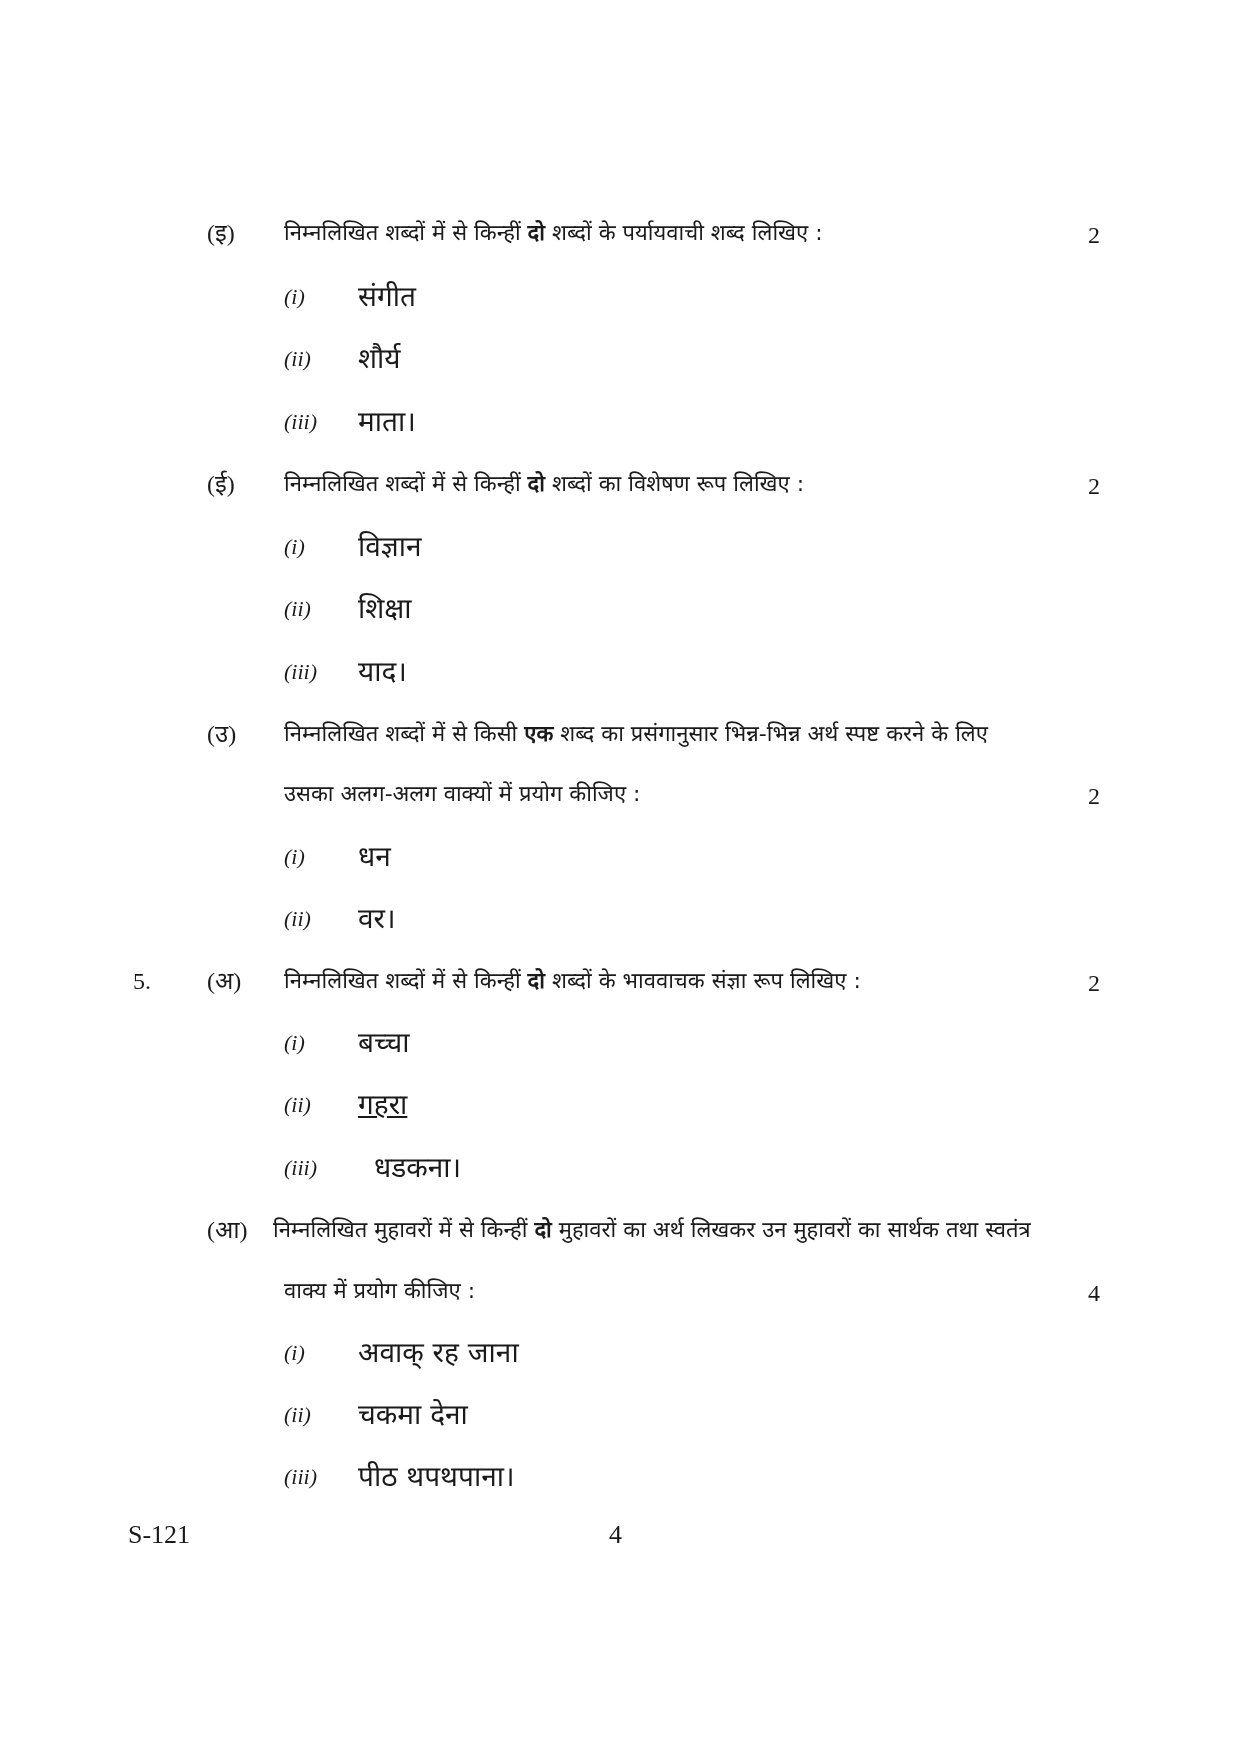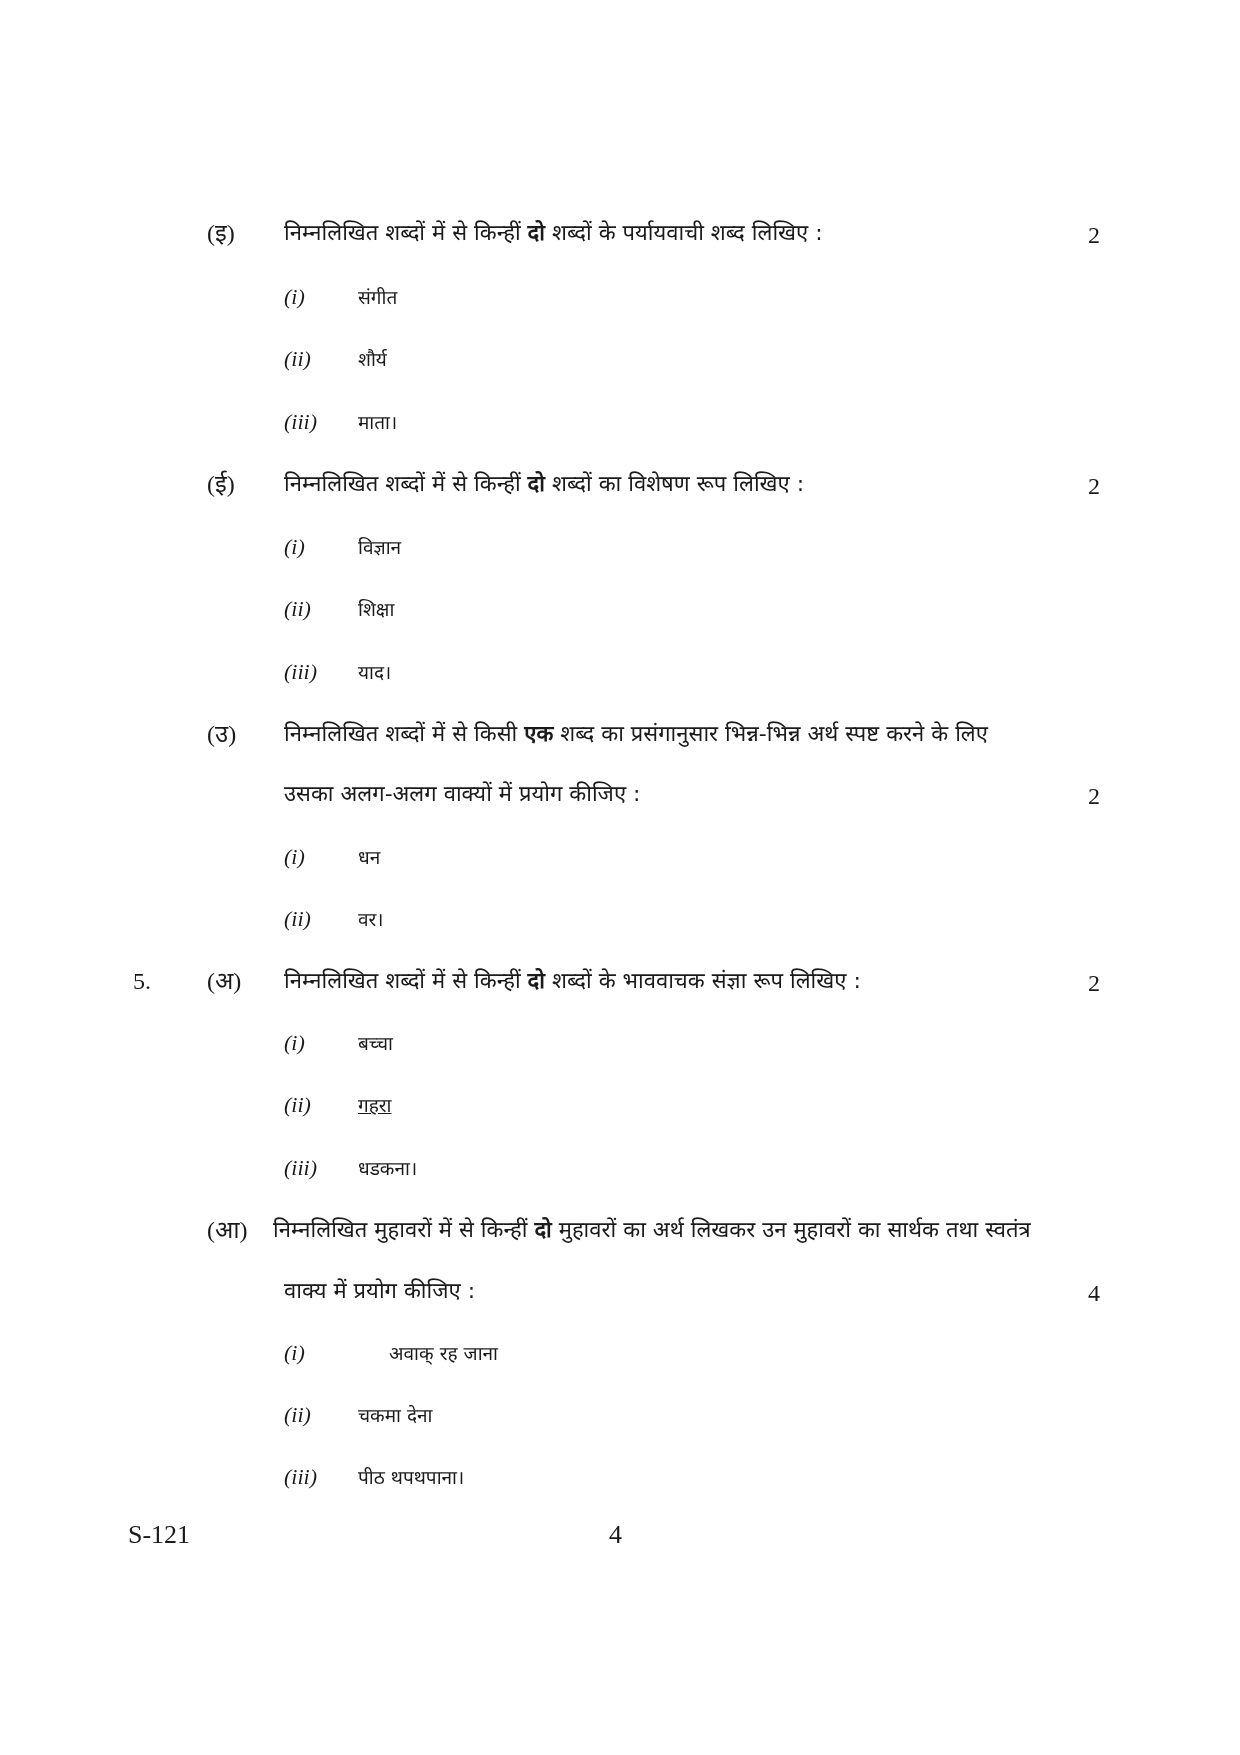--- a/index.html
+++ b/index.html
@@ -6,21 +6,21 @@
   body {
     width: 1240px; height: 1755px; position: relative; overflow: hidden;
     font-family: "DejaVu Sans", "Liberation Sans", sans-serif;
     color: #1a1a1a;
   }
   .line { position: absolute; font-size: 22px; line-height: 30px; white-space: nowrap; }
   .label { position: absolute; font-family: "Liberation Serif", "DejaVu Serif", serif; font-size: 24px; line-height: 30px; }
   .qnum { position: absolute; font-family: "Liberation Serif", "DejaVu Serif", serif; font-size: 24px; line-height: 30px; }
   .marks { position: absolute; left: 1088px; font-family: "Liberation Serif", "DejaVu Serif", serif; font-size: 24px; line-height: 30px; }
   .roman { position: absolute; font-family: "Liberation Serif", "DejaVu Serif", serif; font-style: italic; font-size: 22px; line-height: 30px; }
-  .opt { position: absolute; font-size: 19px; line-height: 30px; }
+  .opt { position: absolute; font-size: 28px; line-height: 30px; }
   .qtext b { font-weight: bold; }
   .footer { position: absolute; font-family: "Liberation Serif", "DejaVu Serif", serif; font-size: 26px; line-height: 30px; }
 </style>
 </head>
 <body>
 
 <div>
   <span class="label" style="left:207px; top:218px;">(इ)</span>
   <span class="line qtext" style="left:284px; top:218px;"><span>निम्नलिखित शब्दों में से किन्हीं </span><b>दो</b><span> शब्दों के पर्यायवाची शब्द लिखिए :</span></span>
   <span class="marks" style="top:220px;">2</span>
@@ -58,30 +58,30 @@
 <div>
   <span class="qnum" style="left:133px; top:966px;">5.</span>
   <span class="label" style="left:207px; top:966px;">(अ)</span>
   <span class="line qtext" style="left:284px; top:966px;"><span>निम्नलिखित शब्दों में से किन्हीं </span><b>दो</b><span> शब्दों के भाववाचक संज्ञा रूप लिखिए :</span></span>
   <span class="marks" style="top:968px;">2</span>
   <span class="roman" style="left:284px; top:1028px;">(i)</span>
   <span class="opt" style="left:358px; top:1028px;">बच्चा</span>
   <span class="roman" style="left:284px; top:1090px;">(ii)</span>
   <span class="opt" style="left:358px; top:1090px;text-decoration:underline;">गहरा</span>
   <span class="roman" style="left:284px; top:1153px;">(iii)</span>
-  <span class="opt" style="left:358px; top:1153px;">धडकना।</span>
+  <span class="opt" style="left:374px; top:1153px;">धडकना।</span>
 </div>
 
 <div>
   <span class="label" style="left:207px; top:1215px;">(आ)</span>
   <span class="line qtext" style="left:273px; top:1215px;"><span>निम्नलिखित मुहावरों में से किन्हीं </span><b>दो</b><span> मुहावरों का अर्थ लिखकर उन मुहावरों का सार्थक तथा स्वतंत्र</span></span>
   <span class="line" style="left:284px; top:1276px;">वाक्य में प्रयोग कीजिए :</span>
   <span class="marks" style="top:1278px;">4</span>
   <span class="roman" style="left:284px; top:1338px;">(i)</span>
-  <span class="opt" style="left:358px; top:1338px;margin-left:31px;">अवाक् रह जाना</span>
+  <span class="opt" style="left:358px; top:1338px;">अवाक् रह जाना</span>
   <span class="roman" style="left:284px; top:1400px;">(ii)</span>
   <span class="opt" style="left:358px; top:1400px;text-align:right;">चकमा देना</span>
   <span class="roman" style="left:284px; top:1462px;">(iii)</span>
   <span class="opt" style="left:358px; top:1462px;">पीठ थपथपाना।</span>
 </div>
 
 <span class="footer" style="left:128px; top:1520px;">S-121</span>
 <span class="footer" style="left:609px; top:1520px;">4</span>
 
 </body></html>

